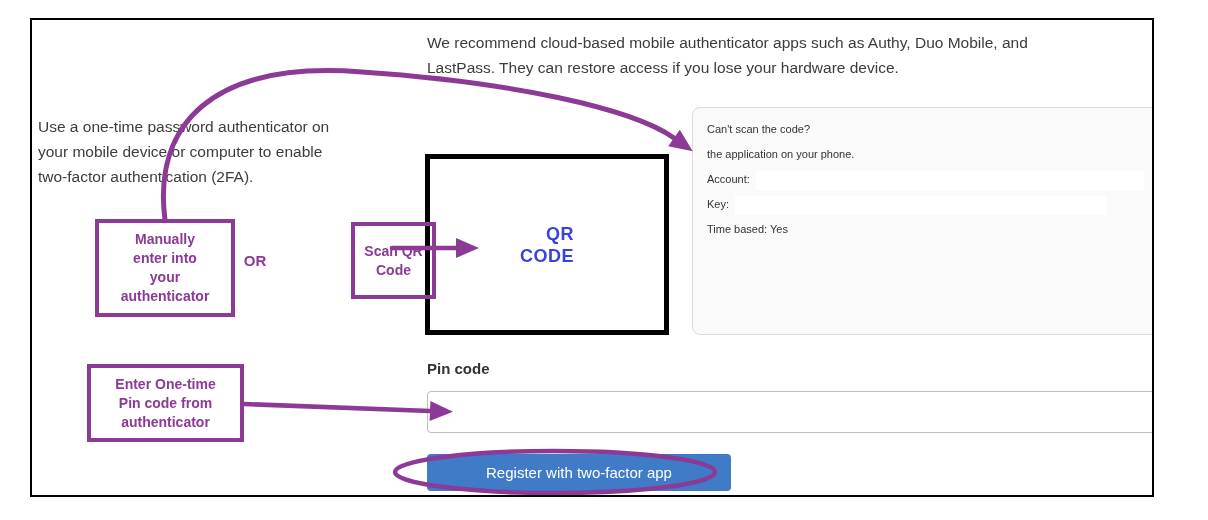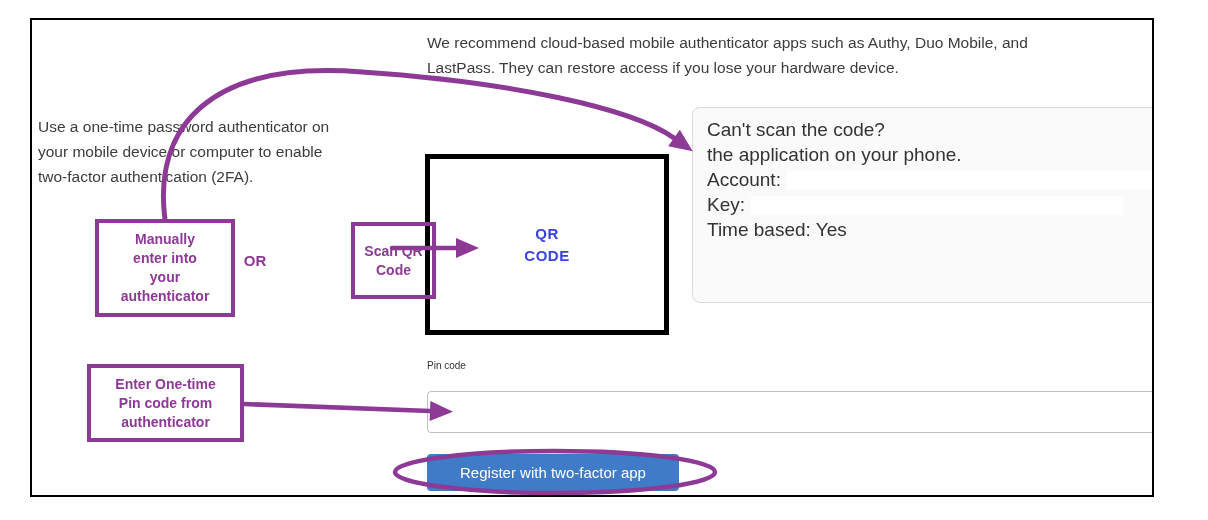--- a/index.html
+++ b/index.html
@@ -19,44 +19,44 @@
   .frame{position:absolute;left:30px;top:18px;width:1124px;height:479px;
          border:2px solid var(--frame-black);background:#ffffff;overflow:hidden;}
   .abs{position:absolute;}
   .page-title{left:6px;top:16px;width:260px;font-size:23px;font-weight:bold;
               line-height:30px;color:var(--title-color);}
   .intro{font-size:15.5px;line-height:25px;color:var(--text-dark);white-space:nowrap;}
   .intro-left{left:6px;top:94px;}
   .intro-right{left:395px;top:10px;}
   .qr-box{left:393px;top:134px;width:244px;height:181px;border:5px solid #000;
           display:flex;align-items:center;justify-content:center;background:#fff;}
-  .qr-label{font-size:15px;font-weight:bold;color:var(--qr-blue);
-            text-align:center;line-height:22px;letter-spacing:.5px;}
-  .panel{left:660px;top:87px;width:480px;height:196px;background:var(--panel-bg);
+  .qr-label{font-size:18px;font-weight:bold;color:var(--qr-blue);
+            text-align:right;line-height:22px;letter-spacing:.5px;}
+  .panel{left:660px;top:87px;width:480px;height:228px;background:var(--panel-bg);
          border:1px solid var(--panel-border);border-radius:8px 0 0 8px;
-         padding:9px 14px;font-size:19px;line-height:25px;color:#333;}
+         padding:9px 14px;font-size:11px;line-height:25px;color:#333;}
   .panel-row{white-space:nowrap;}
   .redaction{display:inline-block;height:19px;background:#ffffff;
              vertical-align:middle;margin-left:6px;}
   .redact-account{width:388px;}
   .redact-key{width:372px;}
   .anno-box{border:4px solid var(--annotation-purple);color:var(--annotation-purple);
             font-weight:bold;font-size:14px;line-height:19px;text-align:center;
             display:flex;flex-direction:column;align-items:center;justify-content:center;
             background:transparent;}
   .manually-box{left:63px;top:199px;width:140px;height:98px;}
   .scan-box{left:275px;top:202px;width:85px;height:77px;margin-left:44px;}
   .enter-box{left:55px;top:344px;width:157px;height:78px;text-align:right;}
   .or-label{left:203px;top:232px;width:40px;text-align:center;
             font-weight:bold;font-size:15px;color:var(--annotation-purple);}
-  .pin-label{left:395px;top:340px;font-size:10px;font-weight:normal;color:#333;}
+  .pin-label{left:395px;top:340px;font-size:15px;font-weight:bold;color:#333;}
   .pin-input{left:395px;top:371px;width:731px;height:42px;border:1px solid var(--input-border);
              border-radius:4px;background:#fff;font-size:15px;padding:0 10px;
              color:#333;outline:none;font-family:"Liberation Sans",sans-serif;}
-  .register-btn{left:395px;top:434px;width:252px;height:37px;background:var(--button-blue);
+  .register-btn{left:395px;top:434px;width:304px;height:37px;background:var(--button-blue);
                 color:#fff;border:none;border-radius:4px;font-size:15px;font-weight:500;
                 cursor:pointer;font-family:"Liberation Sans",sans-serif;}
   .overlay{left:0;top:0;width:1124px;height:479px;pointer-events:none;z-index:5;}
   .anno-stroke{stroke:var(--annotation-purple,#8c3a96);fill:none;}
 </style>
 </head>
 <body>
 
 <div class="stage">
   <div class="frame">

